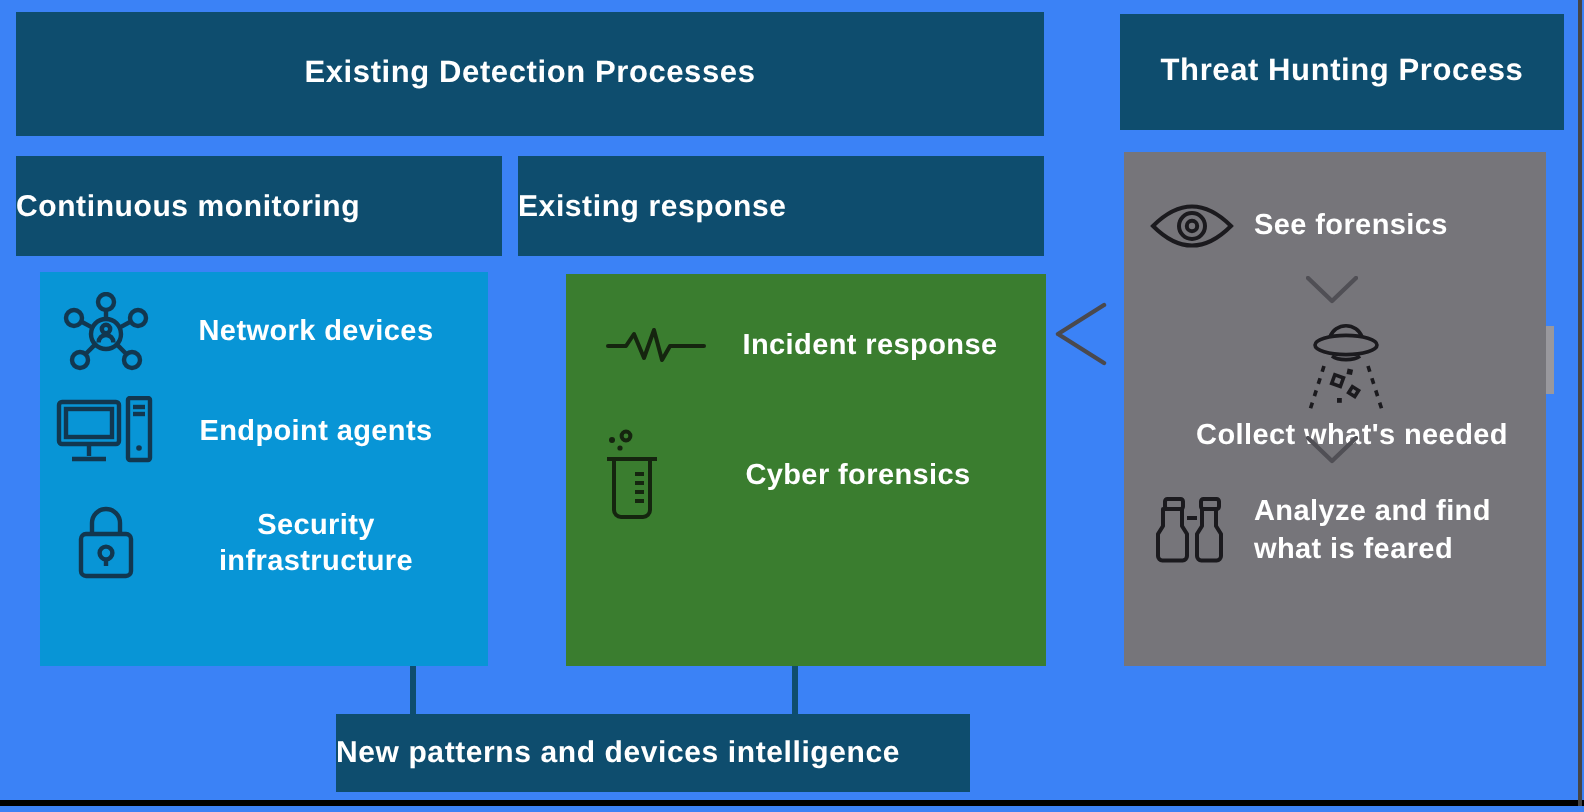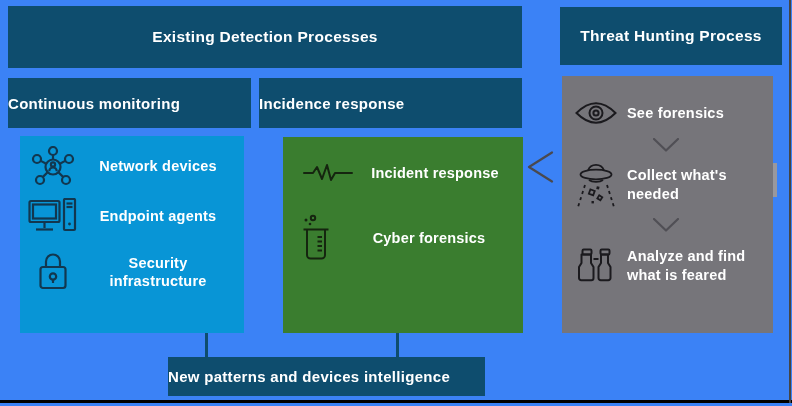--- a/index.html
+++ b/index.html
@@ -48,21 +48,21 @@
 
   <div class="box dark hdr" style="left:560px;top:7px;width:222px;height:58px;">
     <span>Threat Hunting Process</span>
   </div>
 
   <div class="box dark sub" style="left:8px;top:78px;width:243px;height:50px;">
     <span>Continuous monitoring</span>
   </div>
 
   <div class="box dark sub" style="left:259px;top:78px;width:263px;height:50px;">
-    <span>Incidence response</span>
+    <span>Existing response</span>
   </div>
 
   <div class="box" id="box-blue">
 
     <div class="row b-row">
       <span class="icon-col">
         <svg width="44" height="42" viewBox="0 0 44 42" fill="none" stroke="#12374F" stroke-width="2.2">
           <circle cx="22" cy="21" r="7.5"></circle>
           <circle cx="22" cy="18.5" r="2.1"></circle>
           <path d="M18.3,25.2 a3.7,3.7 0 0 1 7.4,0"></path>
@@ -157,21 +157,21 @@
       </span>
       <span class="gray-lbl">See forensics</span>
     </div>
 
     <div class="chev">
       <svg width="26" height="14" viewBox="0 0 26 14" fill="none" stroke="#504F55" stroke-width="2.2" stroke-linecap="round" stroke-linejoin="round">
         <polyline points="1,1 13,12.5 25,1"></polyline>
       </svg>
     </div>
 
-    <div class="gray-row" style="height:56px;">
+    <div class="gray-row" style="height:56px;flex-direction:column;">
       <span class="gray-icon">
         <svg width="42" height="52" viewBox="0 0 42 52" fill="none" stroke="#1B1A1E" stroke-width="1.8">
           <path d="M13,11.5 a8.5,8.5 0 0 1 16,0"></path>
           <ellipse cx="21" cy="15.5" rx="15.5" ry="4.8"></ellipse>
           <path d="M14,21 a8,3.5 0 0 0 14,0"></path>
           <line x1="10" y1="26" x2="3" y2="48" stroke-dasharray="3,3.4"></line>
           <line x1="32" y1="26" x2="39" y2="48" stroke-dasharray="3,3.4"></line>
           <rect x="14.5" y="31" width="4.6" height="4.6" transform="rotate(20 16.8 33.3)"></rect>
           <rect x="21.5" y="27.5" width="2.8" height="2.8" transform="rotate(12 22.9 28.9)" fill="#1B1A1E" stroke="none"></rect>
           <rect x="23" y="37" width="3.6" height="3.6" transform="rotate(32 24.8 38.8)"></rect>

